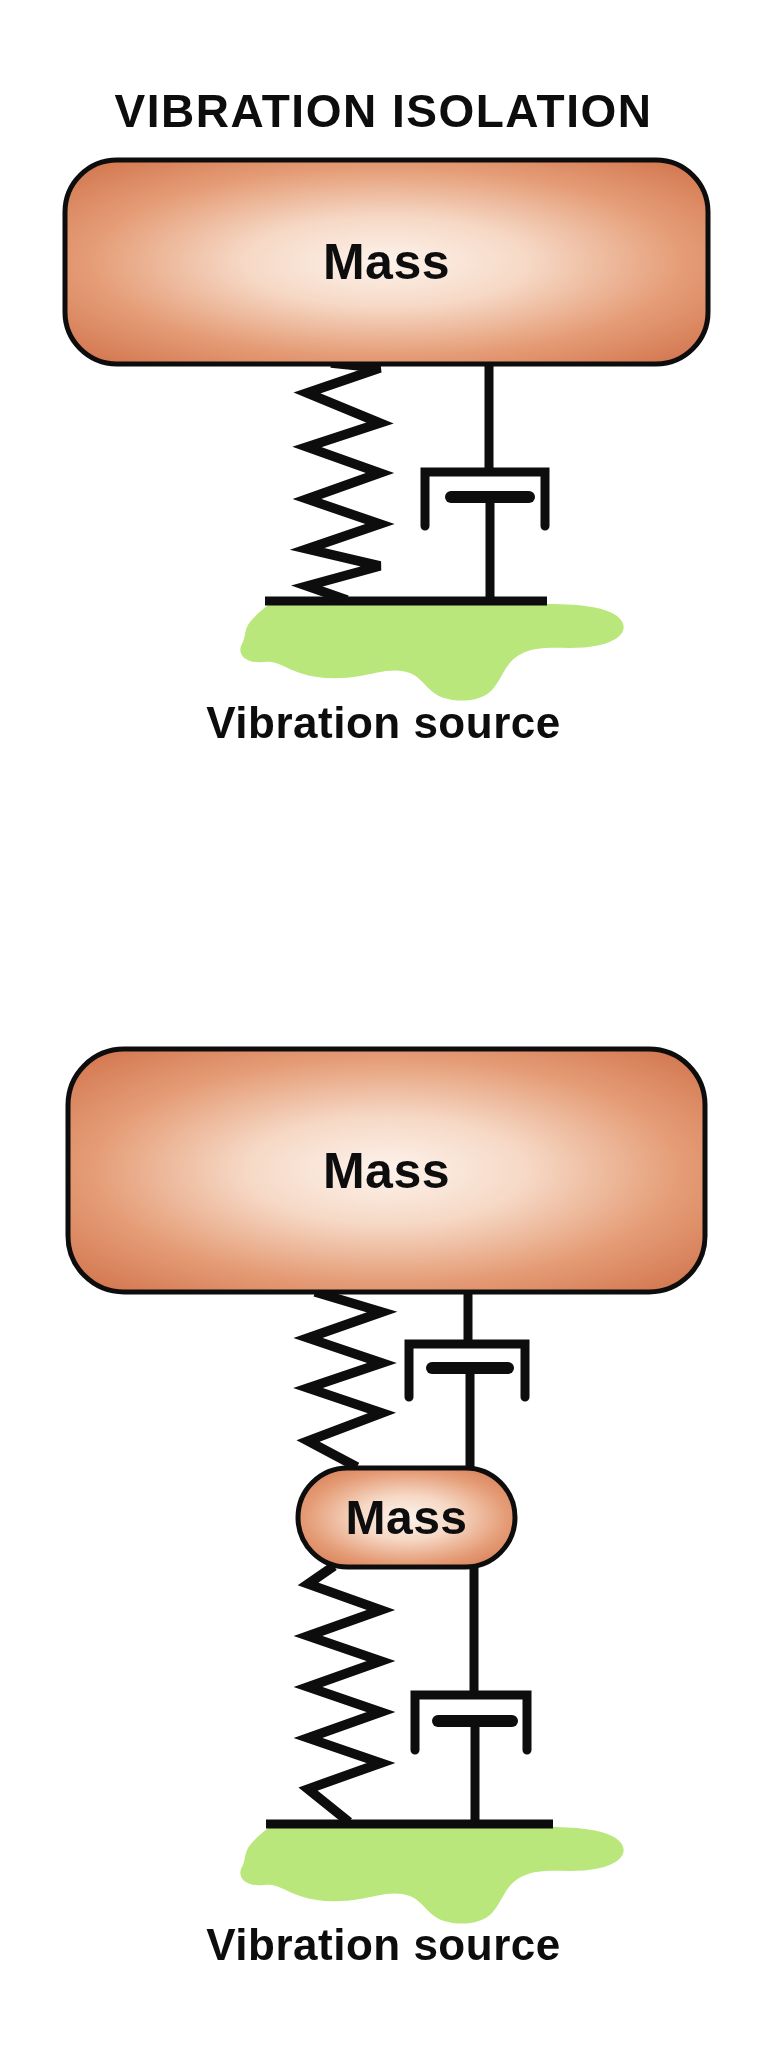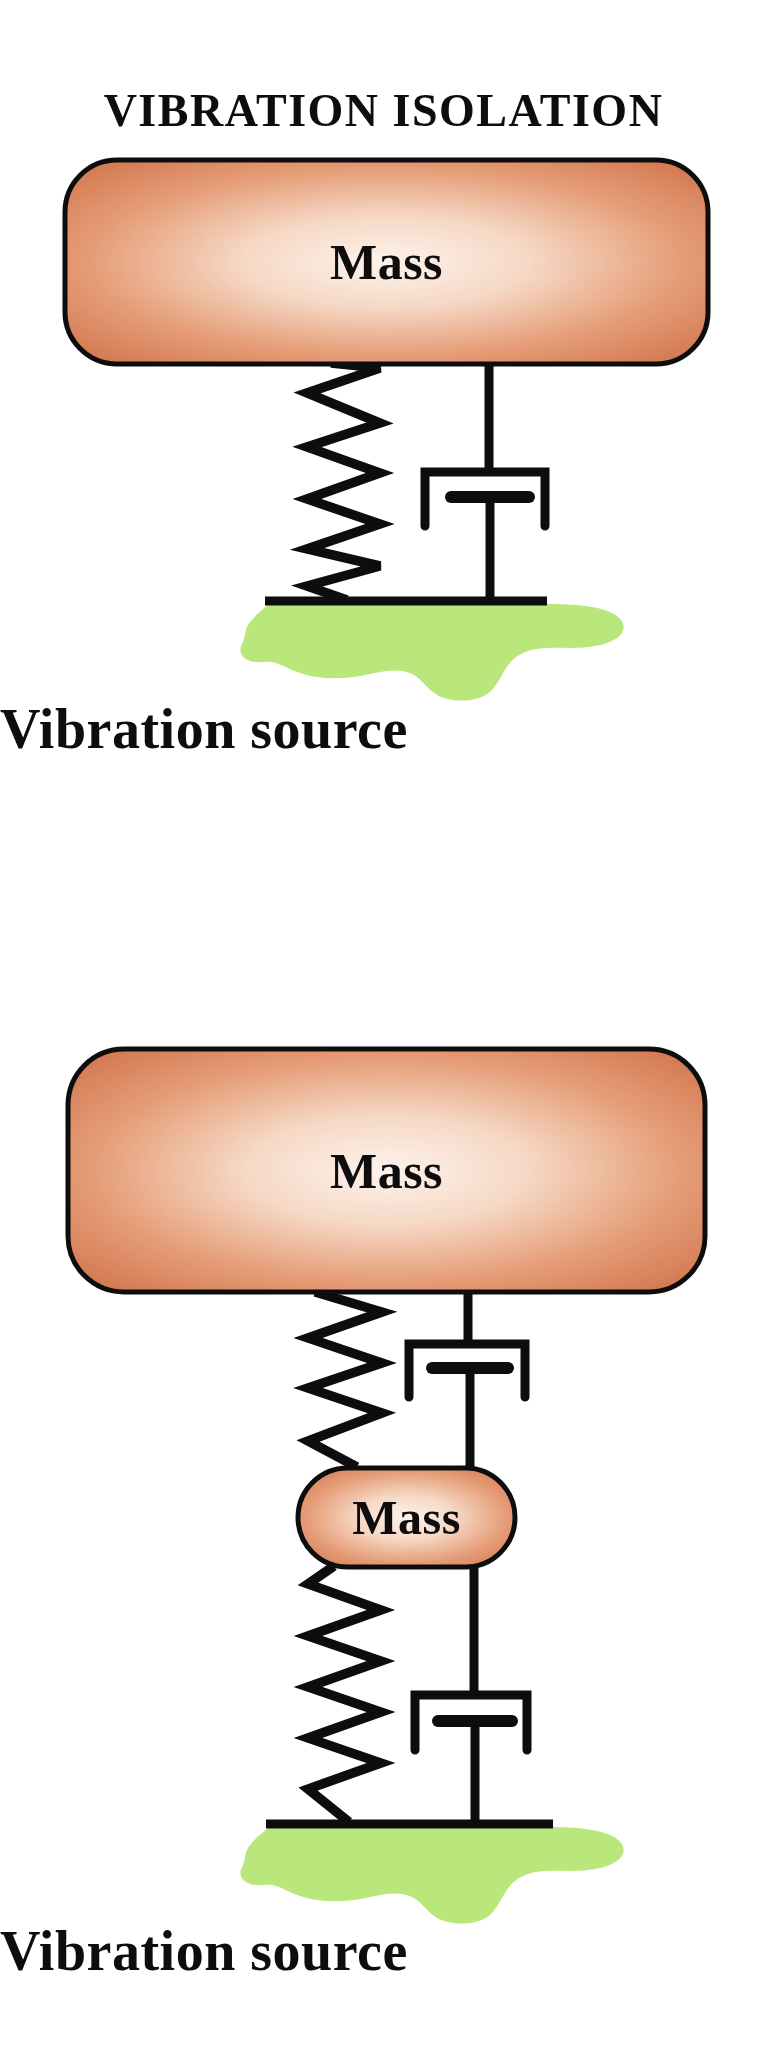--- a/index.html
+++ b/index.html
@@ -1,33 +1,33 @@
 <!DOCTYPE html>
 <html style="--background: #ffffff; --ink: #0d0d0d; --mass-center: #fdf3ec; --mass-mid: #e59d77; --mass-edge: #cc6a42; --source-green: #b9e77c;"><head>
 <meta charset="utf-8">
 <style>
   html,body { margin:0; padding:0; }
   .canvas {
     position:relative; width:767px; height:2046px;
     background: var(--background, #fff);
-    font-family: Liberation Serif, serif;
+    font-family: Liberation Sans, sans-serif;
     overflow:hidden;
   }
   .diagram-svg { position:absolute; left:0; top:0; }
   .label {
     position:absolute; color: var(--ink, #0d0d0d);
     font-weight:700; line-height:1; white-space:nowrap;
   }
   .title {
     left:0; width:767px; text-align:center;
     font-size:46px; letter-spacing:1.5px;
   }
   .source-label {
-    left:0; width:767px; text-align:left;
-    font-size:56px; letter-spacing:0.5px;
+    left:0; width:767px; text-align:center;
+    font-size:44px; letter-spacing:0.5px;
   }
   .mass-label {
     display:flex; align-items:center; justify-content:center;
     font-size:50px; letter-spacing:0.5px;
   }
   .mass-label.small { font-size:48px; }
   .ink-line { stroke: var(--ink, #0d0d0d); fill:none; }
   .spring { stroke-width:9.5; stroke-linejoin:miter; }
   .rod { stroke-width:9; }
   .cup { stroke-width:9; stroke-linecap:round; stroke-linejoin:miter; }

